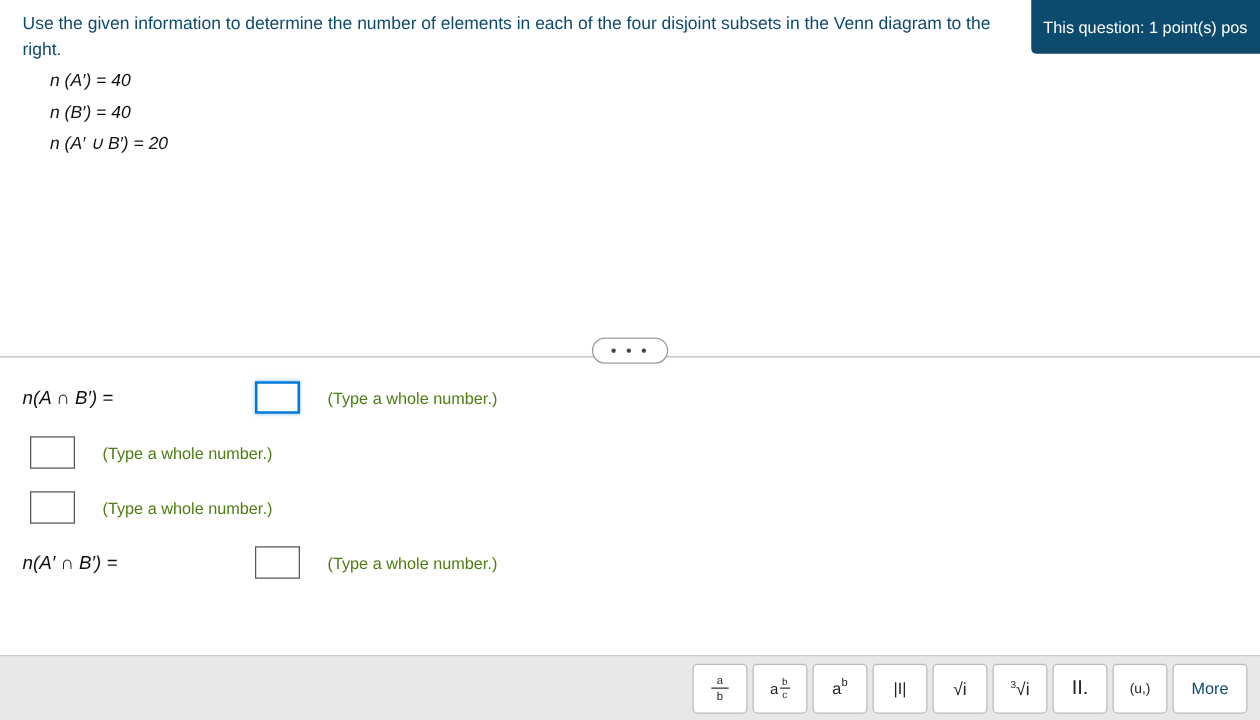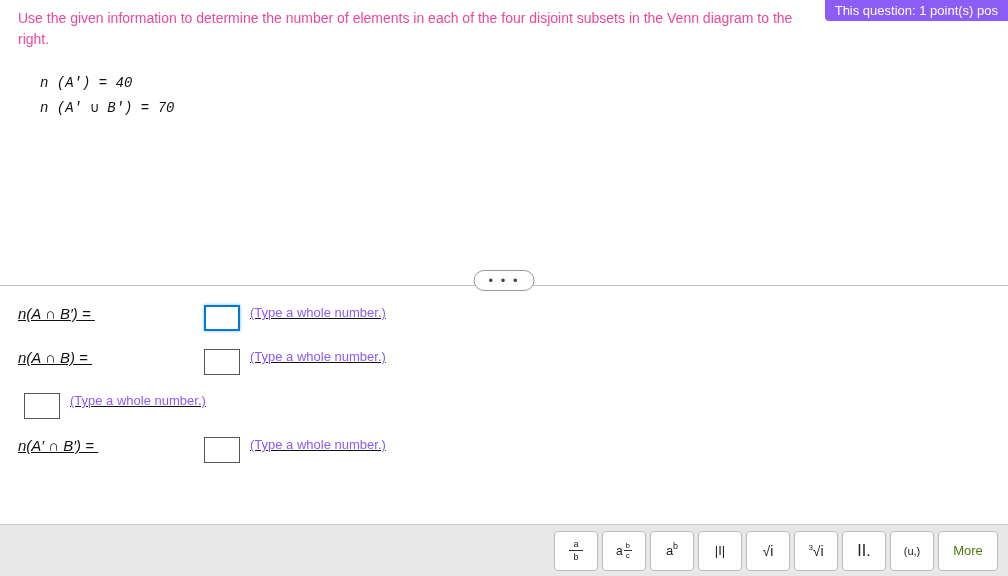--- a/index.html
+++ b/index.html
@@ -10,54 +10,53 @@
       background: #f0f0f0;
       font-family: Arial, sans-serif;
       overflow: hidden;
       position: relative;
     }
 
     .header-bar {
       position: absolute;
       top: 0;
       right: 0;
-      background: #8b5cf6;
+      background: #0c4a6e;
       color: white;
       font-size: 13px;
-      padding: 3px 10px;
+      padding: 14px 10px;
       border-radius: 0 0 0 4px;
     }
 
     .main-content {
       position: absolute;
       top: 0;
       left: 0;
       width: 100%;
       height: 100%;
       background: white;
     }
 
     .question-text {
       position: absolute;
       top: 8px;
       left: 18px;
       right: 200px;
       font-size: 14px;
-      color: #ec4899;
+      color: #0c4a6e;
       line-height: 1.5;
     }
 
     .given-info {
       position: absolute;
-      top: 71px;
+      top: 52px;
       left: 40px;
       font-size: 14px;
       color: #111;
       line-height: 1.8;
-      font-family: Liberation Mono, monospace;
     }
 
     .given-info .math-line {
       display: block;
       font-style: italic;
     }
 
     .divider {
       position: absolute;
       top: 285px;
@@ -84,24 +83,24 @@
 
     .input-section {
       position: absolute;
       top: 305px;
       left: 18px;
       right: 10px;
     }
 
     .input-row {
       display: flex;
+      align-items: center;
       margin-bottom: 18px;
       font-size: 15px;
       color: #111;
-      text-decoration: underline;
     }
 
     .input-row .math-label {
       font-style: italic;
       min-width: 180px;
     }
 
     .input-box {
       width: 36px;
       height: 26px;
@@ -113,22 +112,22 @@
       background: white;
     }
 
     .input-box.active {
       border: 2px solid #0078d7;
       box-shadow: 0 0 3px rgba(0,120,215,0.5);
     }
 
     .hint-text {
       font-size: 13px;
-      color: #8b5cf6;
-      margin-left: 4px;
+      color: #4d7c0f;
+      margin-left: 16px;
     }
 
     
     .math-toolbar {
       position: absolute;
       bottom: 0;
       left: 0;
       right: 0;
       height: 52px;
       background: #e8e8e8;
@@ -160,21 +159,21 @@
       height: 40px;
       background: white;
       border: 1px solid #bbb;
       border-radius: 4px;
       display: flex;
       align-items: center;
       justify-content: center;
       cursor: pointer;
       font-size: 13px;
       font-weight: 500;
-      color: #4d7c0f;
+      color: #0c4a6e;
     }
 
     
     .frac-icon {
       display: flex;
       flex-direction: column;
       align-items: center;
       gap: 1px;
     }
     .frac-icon .num { font-size: 9px; border-bottom: 1px solid #333; padding-bottom: 1px; padding-right: 4px; padding-left: 4px; }
@@ -233,42 +232,40 @@
   <div class="header-bar">
     <span>This question: 1 point(s) pos</span>
   </div>
 
   <div class="question-text">
     <span>Use the given information to determine the number of elements in each of the four disjoint subsets in the Venn diagram to the right.</span>
   </div>
 
   <div class="given-info">
     <span class="math-line">n (A′) = 40</span>
-    <span class="math-line">n (A′ ∪ B′) = 70</span>
+    <span class="math-line">n (B′) = 40</span>
+    <span class="math-line">n (A′ ∪ B′) = 20</span>
   </div>
 
   <div class="divider"></div>
   <button class="ellipsis-btn">
     <span>• • •</span>
   </button>
 
   <div class="input-section">
 
     <div class="input-row">
       <span class="math-label">
         n(A ∩ B′) =&nbsp;
       </span>
       <input type="text" class="input-box active" value="" style="">
       <span class="hint-text">(Type a whole number.)</span>
     </div>
 
     <div class="input-row">
-      <span class="math-label">
-        n(A ∩ B) =&nbsp;
-      </span>
       <input type="text" class="input-box" value="" style="">
       <span class="hint-text">(Type a whole number.)</span>
     </div>
 
     <div class="input-row">
       <input type="text" class="input-box" value="" style="">
       <span class="hint-text">(Type a whole number.)</span>
     </div>
 
     <div class="input-row">

